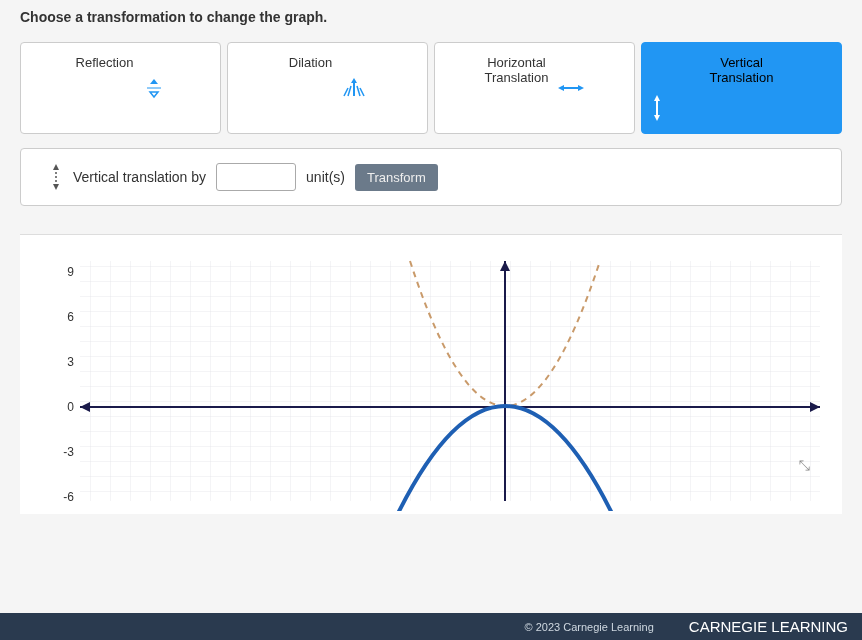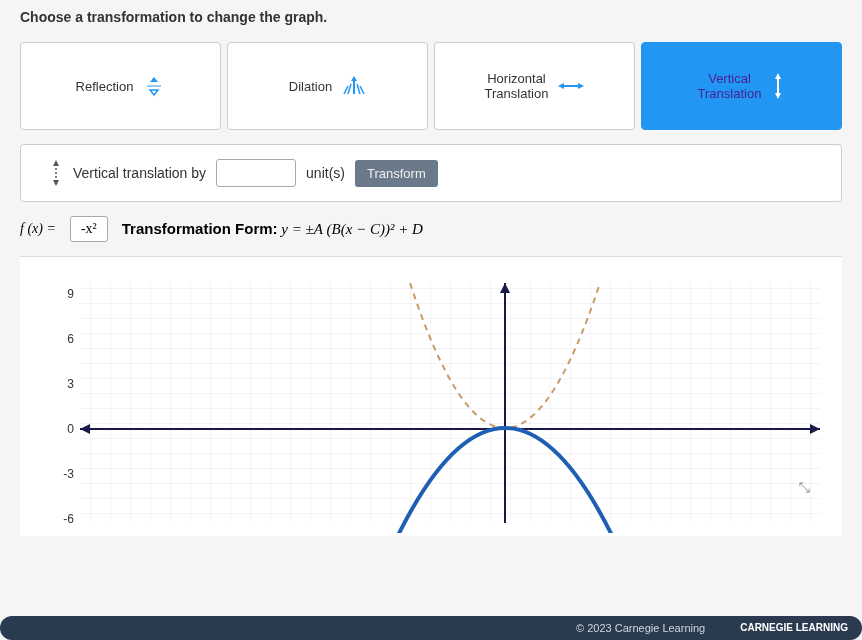--- a/index.html
+++ b/index.html
@@ -20,34 +20,34 @@
     .transform-tabs {
       display: flex;
       gap: 6px;
       padding: 8px 20px;
     }
     .tab {
       flex: 1;
       background: #fff;
       border: 1px solid #ccc;
       border-radius: 4px;
-      padding: 28px 8px;
-      display: flex;
-      align-items: center;
+      padding: 12px 8px;
+      display: flex;
       justify-content: center;
       gap: 10px;
       font-size: 13px;
       color: #333;
       cursor: pointer;
       min-height: 52px;
     }
     .tab.active {
       background: #2196f3;
-      color: #4c1d95;
+      color: #000000;
       border-color: #2196f3;
+      flex-direction: column;
     }
     .tab-icon { display: inline-flex; align-items: center; }
     .input-row {
       background: #fff;
       margin: 6px 20px 14px;
       border: 1px solid #ccc;
       border-radius: 4px;
       padding: 14px 28px;
       display: flex;
       align-items: center;
@@ -113,25 +113,24 @@
       position: absolute;
       bottom: 0; left: 0; right: 0;
       background: #2a3a4f;
       color: #cfd8e0;
       font-size: 11px;
       padding: 6px 14px;
       display: flex;
       justify-content: flex-end;
       align-items: center;
       gap: 8px;
-      border-radius: 12px;
     }
     .carnegie-badge {
-      font-size: 10px;
-      font-weight: bold;
+      font-size: 15px;
+      font-weight: normal;
       color: #fff;
       line-height: 1;
       padding-left: 27px;
     }
     .resize-handle {
       position: absolute;
       right: 32px;
       bottom: 40px;
       font-size: 14px;
       color: #888;
@@ -198,28 +197,20 @@
         <polygon points="7,26 4,20 10,20" fill="#555"></polygon>
       </svg>
   </span>
   <span>Vertical translation by</span>
   <input class="value-input" type="text" value="" style="">
   <span>unit(s)</span>
   <button class="transform-btn">Transform</button>
 </div>
 
 <div class="edit-section">
-  <div class="edit-row">
-    <span style="font-style:italic;font-family:'Times New Roman'">f (x) =</span>
-    <span class="fx-box">-x²</span>
-    <span class="transform-form">
-      <span class="transform-form-label">Transformation Form:</span>
-      <span style="font-style:italic">y = ±A (B(x − C))² + D</span>
-    </span>
-  </div>
 </div>
 
 <div class="graph-panel">
   <svg class="graph-svg" width="800" height="260" viewBox="0 0 800 260">
     <defs>
       <pattern id="smallGrid" width="20" height="15" patternUnits="userSpaceOnUse">
         <path d="M 20 0 L 0 0 0 15" fill="none" stroke="#d8d8e0" stroke-width="0.6"></path>
       </pattern>
     </defs>
     <rect x="50" y="10" width="740" height="240" fill="url(#smallGrid)"></rect>

